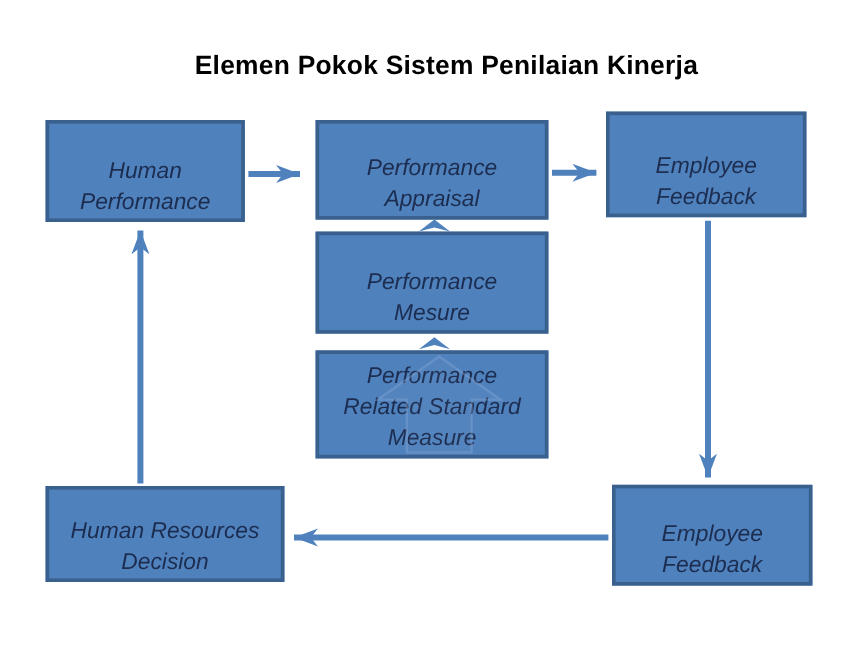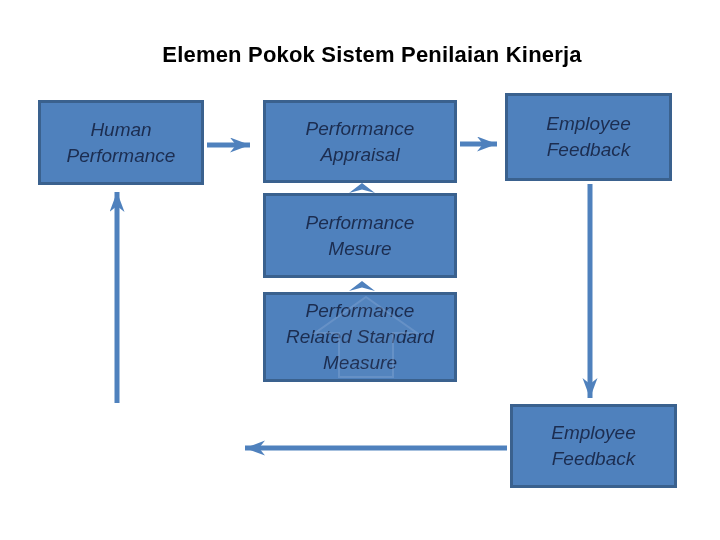--- a/index.html
+++ b/index.html
@@ -29,21 +29,21 @@
     font-size: 22px;
     font-weight: bold;
     color: var(--title-text);
     letter-spacing: 0.2px;
   }
   .node {
     position: absolute;
     background: var(--box-fill);
     border: 3px solid var(--box-border);
     display: flex;
-    align-items: center;
+    align-items: flex-end;
     justify-content: center;
     text-align: center;
   }
   .node .label {
     font-style: italic;
     font-size: 19px;
     line-height: 26px;
     color: var(--box-text);
     white-space: pre-line;
   }
@@ -92,20 +92,24 @@
     <span class="label">Performance
 Mesure</span>
   </div>
 
   <div class="node" style="left:263px; top:292px; width:194px; height:90px;">
     <span class="label">Performance
 Related Standard
 Measure</span>
   </div>
 
+  <div class="node" style="left:38px; top:405px; width:199px; height:80px;">
+    <span class="label">Human Resources
+Decision</span>
+  </div>
 
   <div class="node" style="left:510px; top:404px; width:167px; height:84px;">
     <span class="label">Employee
 Feedback</span>
   </div>
 
   <svg class="connectors" viewBox="0 0 720 540">
     <defs>
       <marker id="stealth" markerWidth="5" markerHeight="4" refX="4" refY="1.5" orient="auto" markerUnits="strokeWidth">
         <path d="M0,0 L4,1.5 L0,3 L1.2,1.5 Z" fill="#4f81bd"></path>

